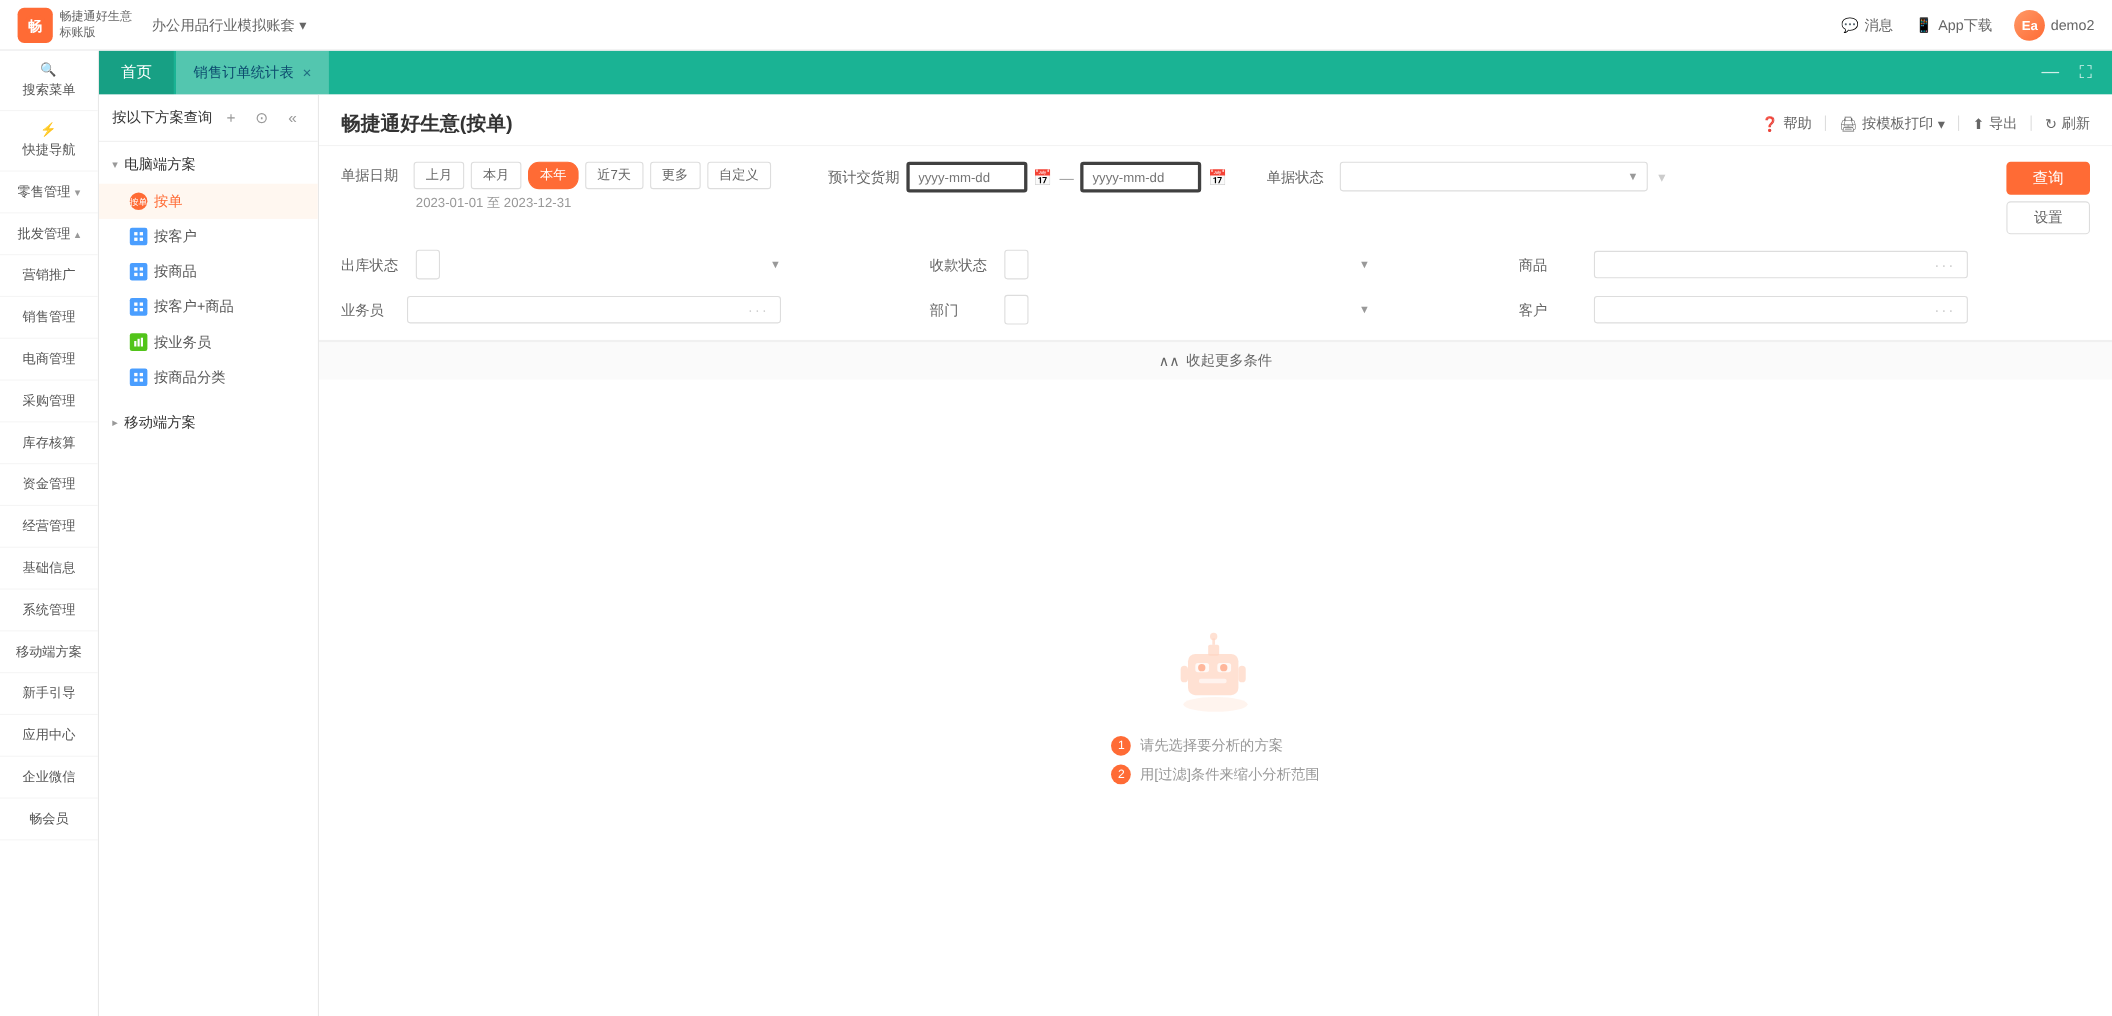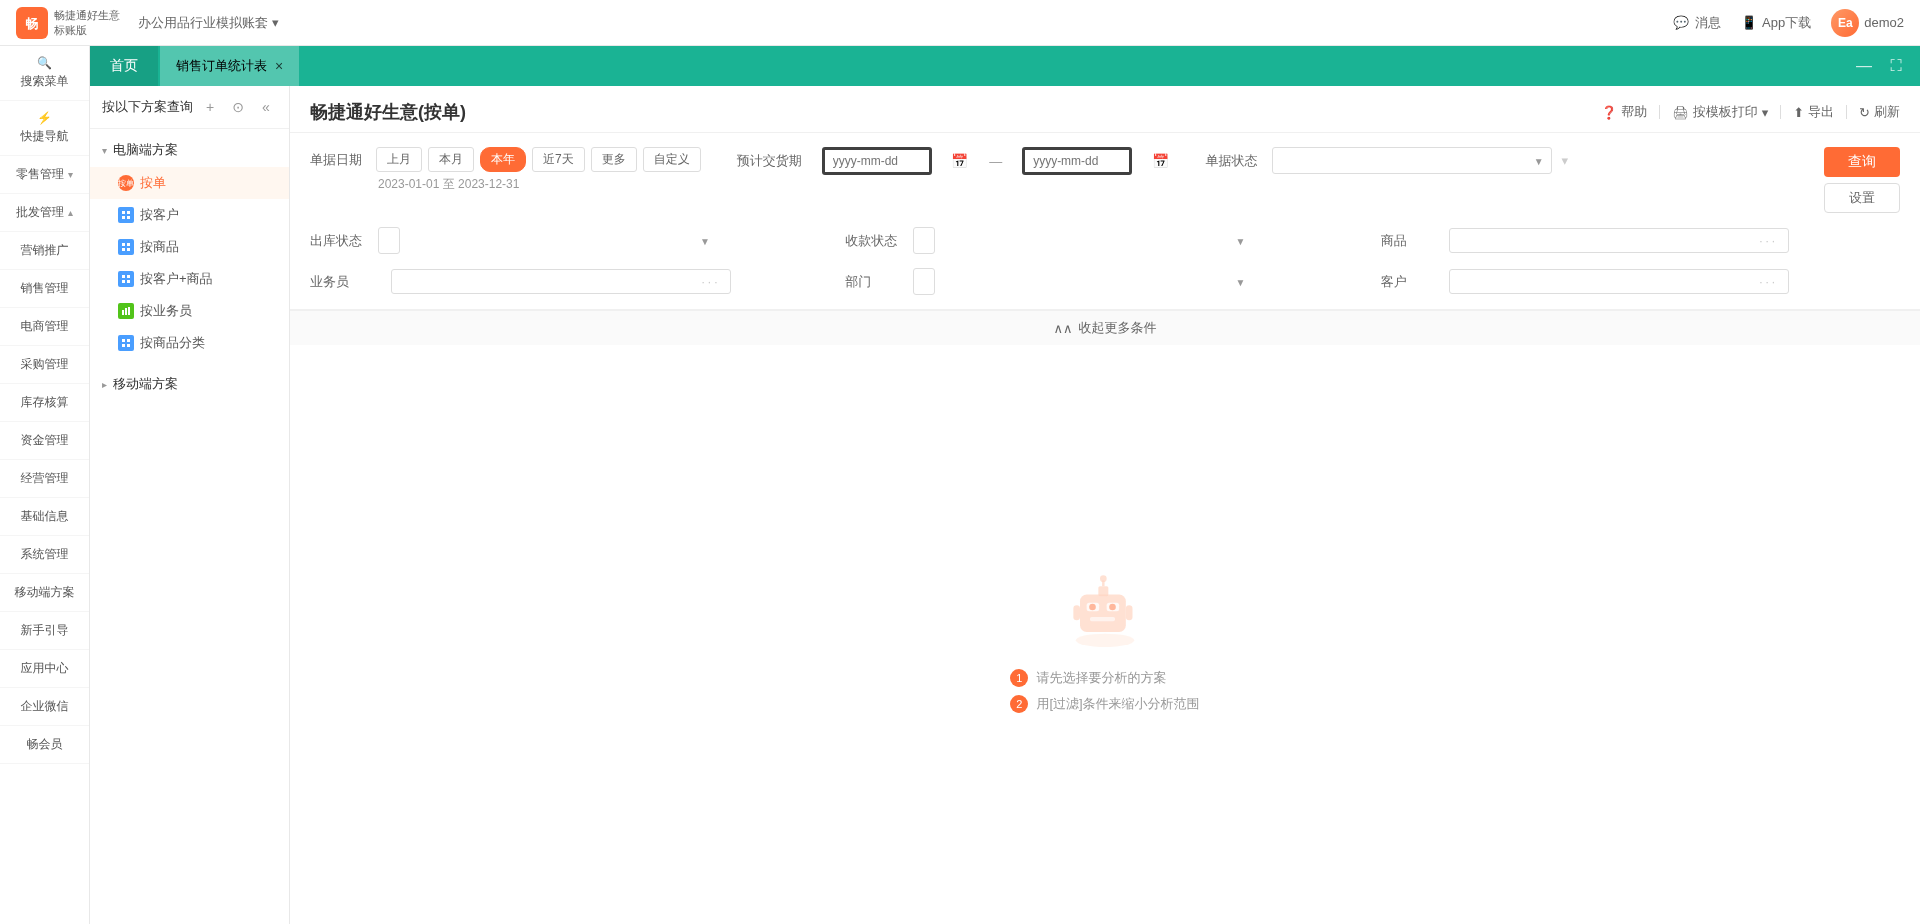--- a/index.html
+++ b/index.html
@@ -133,21 +133,21 @@
       align-items: center;
       color: white;
       font-size: 14px;
       cursor: pointer;
       background: rgba(0,0,0,0.1);
     }
     .tab-item {
       padding: 0 16px;
       display: flex;
       align-items: center;
-      color: #000000;
+      color: #0c4a6e;
       font-size: 13px;
       cursor: pointer;
       background: rgba(255,255,255,0.15);
       gap: 8px;
       margin-left: 2px;
     }
     .tab-item.active { background: rgba(255,255,255,0.25); }
     .tab-close {
       font-size: 14px;
       opacity: 0.7;
@@ -754,21 +754,21 @@
                 <button class="date-quick-btn">上月</button>
                 <button class="date-quick-btn">本月</button>
                 <button class="date-quick-btn active">本年</button>
                 <button class="date-quick-btn">近7天</button>
                 <button class="date-quick-btn">更多</button>
                 <button class="date-quick-btn">自定义</button>
               </div>
               <div class="date-range-text" style="padding-left: 64px;">2023-01-01 至 2023-12-31</div>
             </div>
 
-            <div style="display: flex; align-items: center; gap: 20px; margin-left: 20px;">
+            <div style="display: flex; align-items: center; gap: 6px; margin-left: 36px;">
               <span class="filter-label">预计交货期</span>
               <input class="date-input" type="text" placeholder="yyyy-mm-dd" style="">
               <span class="calendar-icon">📅</span>
               <span class="date-separator">—</span>
               <input class="date-input" type="text" placeholder="yyyy-mm-dd" style="">
               <span class="calendar-icon">📅</span>
             </div>
 
             <div style="display: flex; align-items: center; gap: 6px; margin-left: 20px; flex: 1;">
               <span class="filter-label">单据状态</span>
@@ -805,21 +805,21 @@
             </div>
             <div style="display: flex; align-items: center; gap: 8px; flex: 1;">
               <span class="filter-label">商品</span>
               <div class="filter-select-dots">
                 <span class="dots-text">···</span>
               </div>
             </div>
           </div>
 
           <div style="display: flex; align-items: center; gap: 16px;">
-            <div style="display: flex; align-items: center; gap: 21px; flex: 1;">
+            <div style="display: flex; align-items: center; gap: 0; flex: 1;">
               <span class="filter-label">业务员</span>
               <div class="filter-select-dots">
                 <span class="dots-text">···</span>
               </div>
             </div>
             <div style="display: flex; align-items: center; gap: 8px; flex: 1;">
               <span class="filter-label">部门</span>
               <div class="filter-select-wrapper" style="flex: 1; max-width: 340px;">
                 <select class="filter-select">
                   <option value=""></option>

